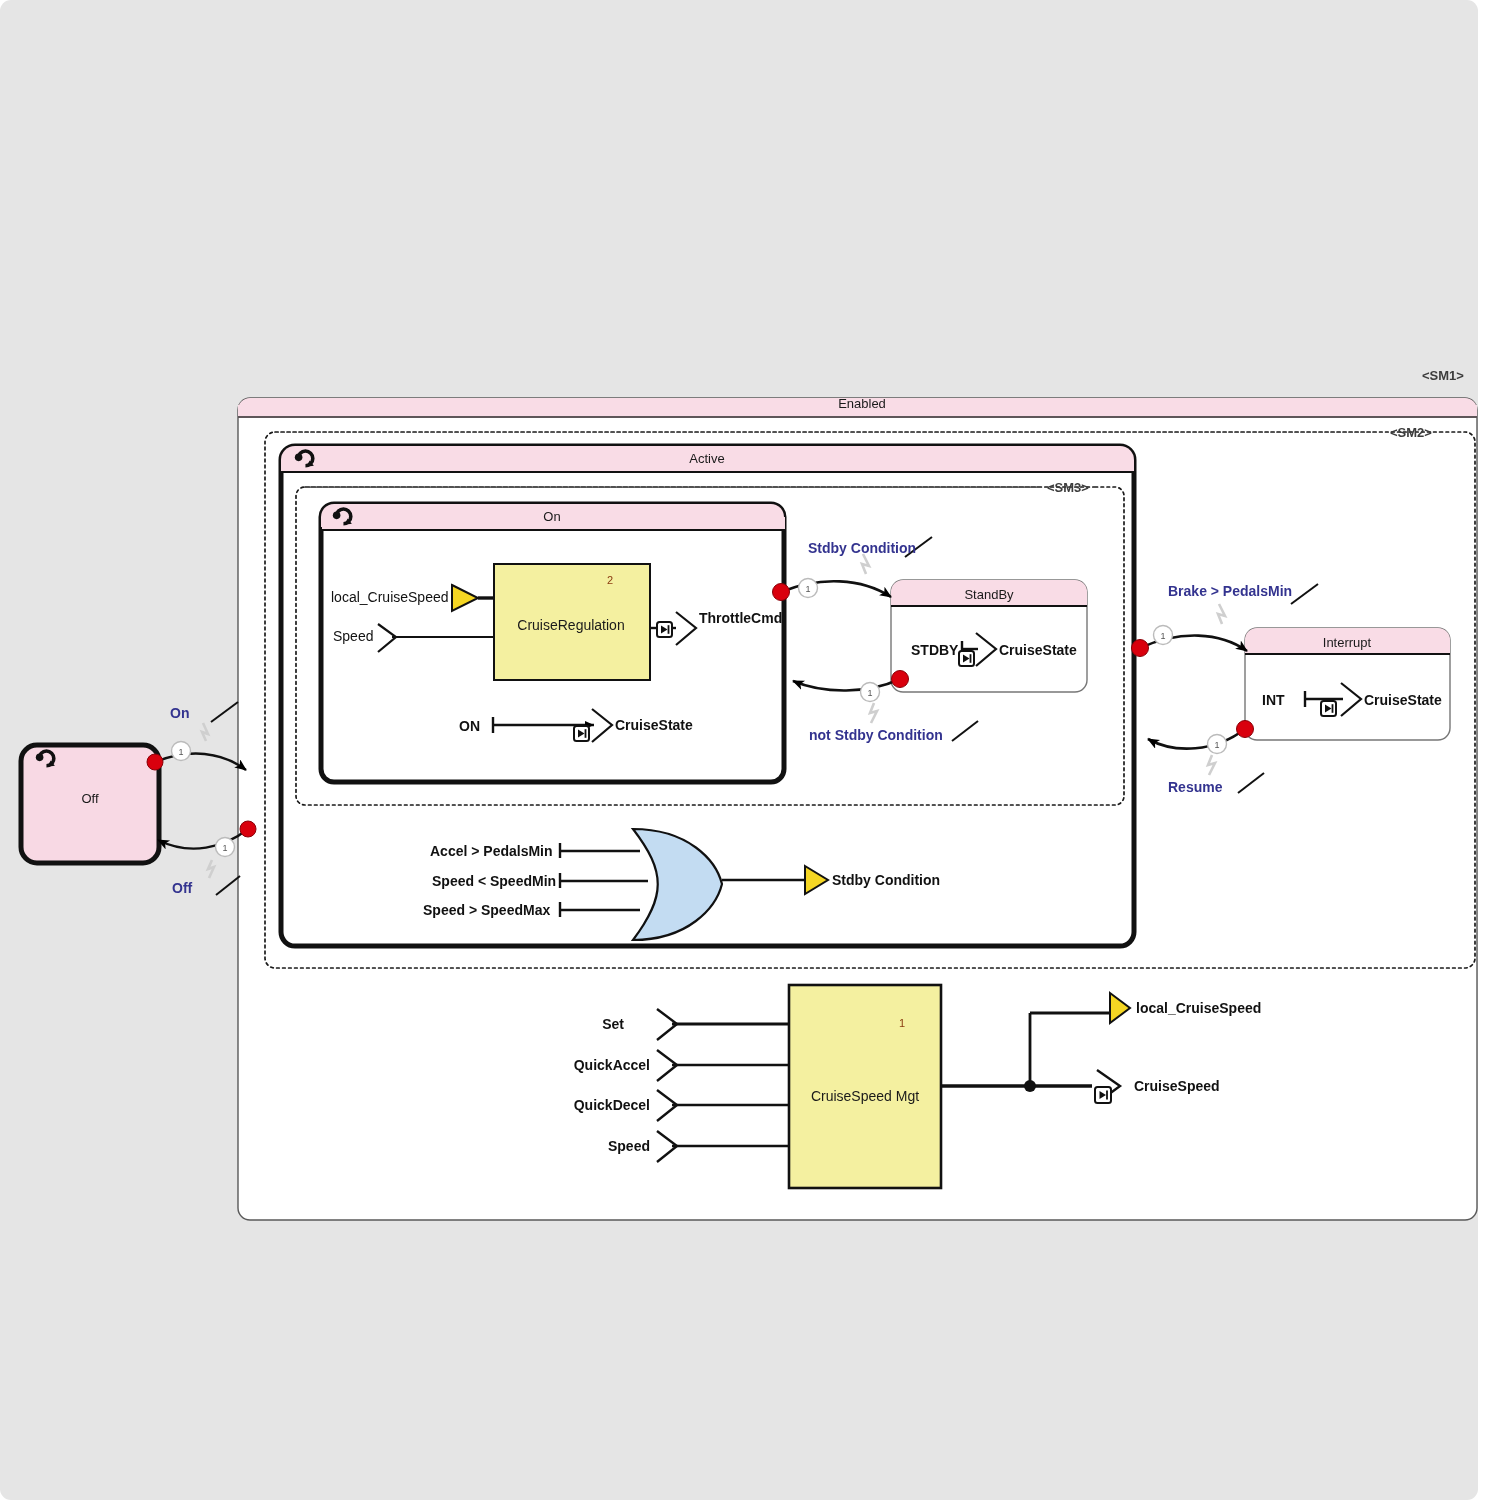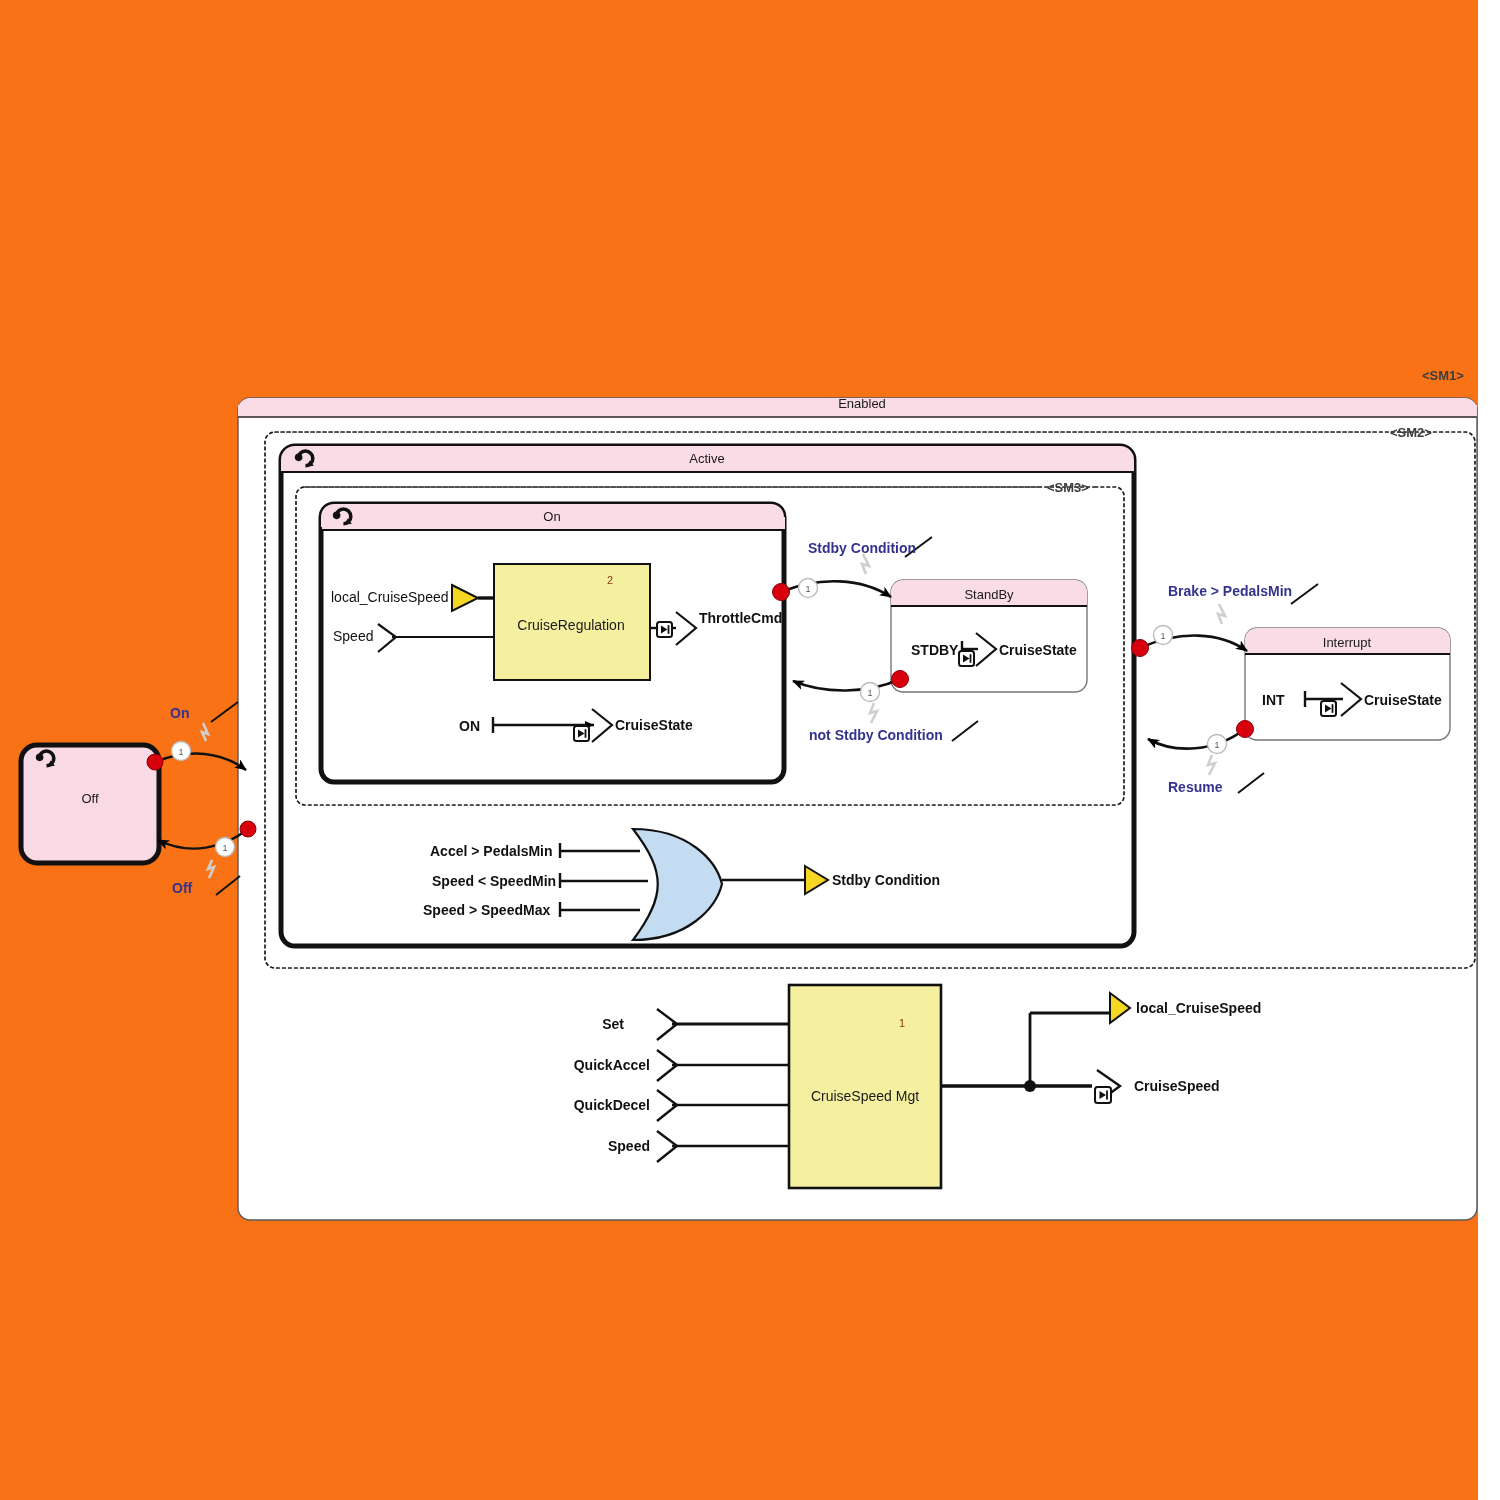--- a/index.html
+++ b/index.html
@@ -1,18 +1,18 @@
 <!DOCTYPE html>
 <html><head>
 <meta charset="utf-8">
 <style>
   html,body{margin:0;padding:0;background:#ffffff;}
   body{width:1500px;height:1500px;overflow:hidden;
        font-family:"Liberation Sans","DejaVu Sans",sans-serif;}
-  #stage{position:relative;width:1478px;height:1500px;background:#f97316;}
+  #stage{position:relative;width:1478px;height:1500px;background:#e5e5e5;border-radius:11px;}
   svg{display:block;}
   text{font-family:"Liberation Sans","DejaVu Sans",sans-serif;}
   .st-title{font-size:13px;fill:#1a1a1a;text-anchor:middle;}
   .sm-lbl{font-size:13px;fill:#3c3c3c;text-anchor:middle;font-weight:600;}
   .sig{font-size:14px;fill:#111;}
   .sig-b{font-size:14px;fill:#111;font-weight:bold;}
   .guard{font-size:14px;fill:#33338f;font-weight:bold;}
   .blk-lbl{font-size:14px;fill:#1a1a1a;text-anchor:middle;}
   .blk-num{font-size:11px;fill:#8a3b10;text-anchor:middle;}
   .prio{font-size:9px;fill:#555;text-anchor:middle;}

